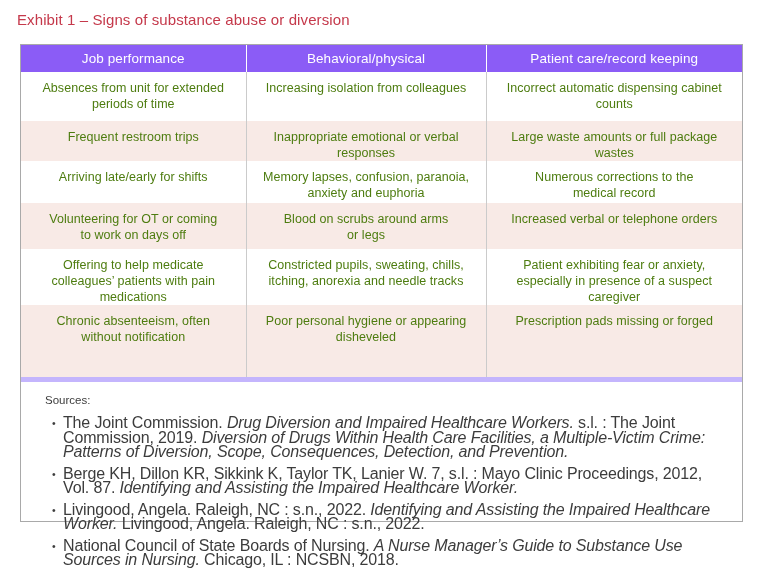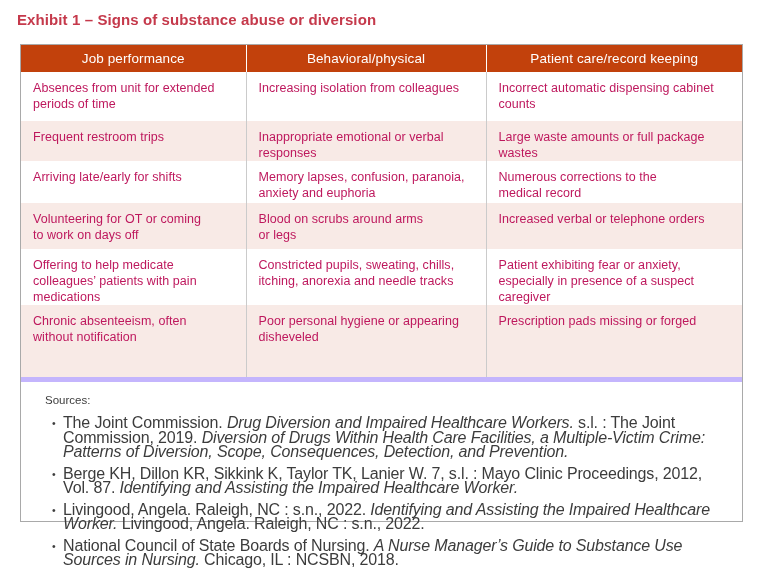--- a/index.html
+++ b/index.html
@@ -5,46 +5,46 @@
   * { margin: 0; padding: 0; box-sizing: border-box; }
   html, body { background: #ffffff; }
   body {
     width: 768px; height: 584px;
     font-family: "Liberation Sans", "DejaVu Sans", sans-serif;
     position: relative;
     overflow: hidden;
   }
   .exhibit-title {
     position: absolute; left: 17px; top: 11px;
-    font-size: 15px; font-weight: bold; color: #C5394B;
+    font-size: 15px; font-weight: normal; color: #C5394B;
     letter-spacing: 0.1px;
   }
   .exhibit-box {
     position: absolute; left: 20px; top: 44px;
     width: 723px;
     border: 1px solid #A9A9A9;
     background: #ffffff;
   }
   table.signs-table {
     width: 100%; border-collapse: collapse; table-layout: fixed;
   }
   col.c1 { width: 225px; }
   col.c2 { width: 240px; }
   col.c3 { width: 256px; }
   thead th {
-    background: #c2410c; color: #ffffff;
+    background: #8b5cf6; color: #ffffff;
     font-weight: normal; font-size: 13.5px;
     height: 27px; text-align: center; vertical-align: middle;
     border-left: 1px solid #ffffff;
     letter-spacing: 0.1px;
   }
   thead th:first-child { border-left: none; }
   tbody td {
-    vertical-align: top; text-align: left;
-    font-size: 12.5px; line-height: 16px; color: #be185d;
+    vertical-align: top; text-align: center;
+    font-size: 12.5px; line-height: 16px; color: #4d7c0f;
     padding: 8px 12px 0 12px;
     white-space: pre-line;
     border-left: 1px solid #CBCBCB;
     letter-spacing: 0.05px;
   }
   tbody td:first-child { border-left: none; }
   tbody tr:nth-child(even) td { background: #F8EAE6; }
   tbody tr:nth-child(1) { height: 49px; }
   tbody tr:nth-child(2) { height: 34px; }
   tbody tr:nth-child(3) { height: 42px; }

